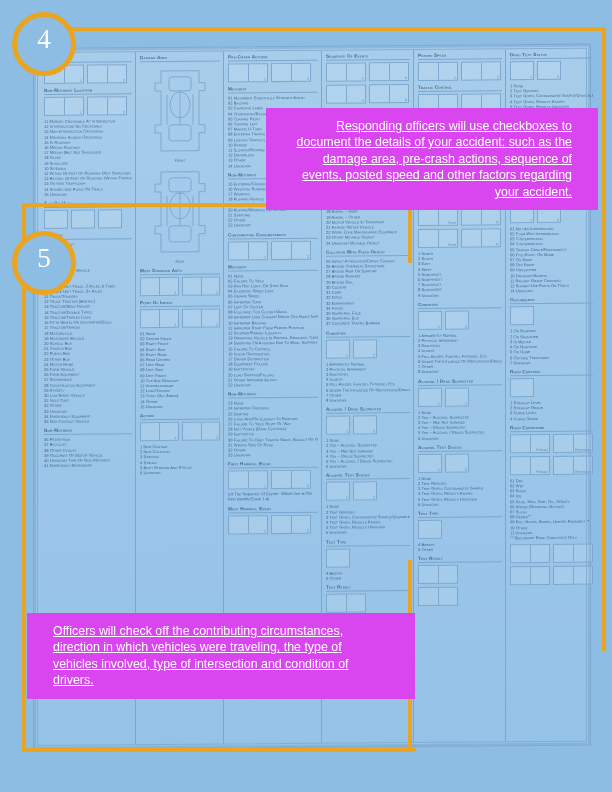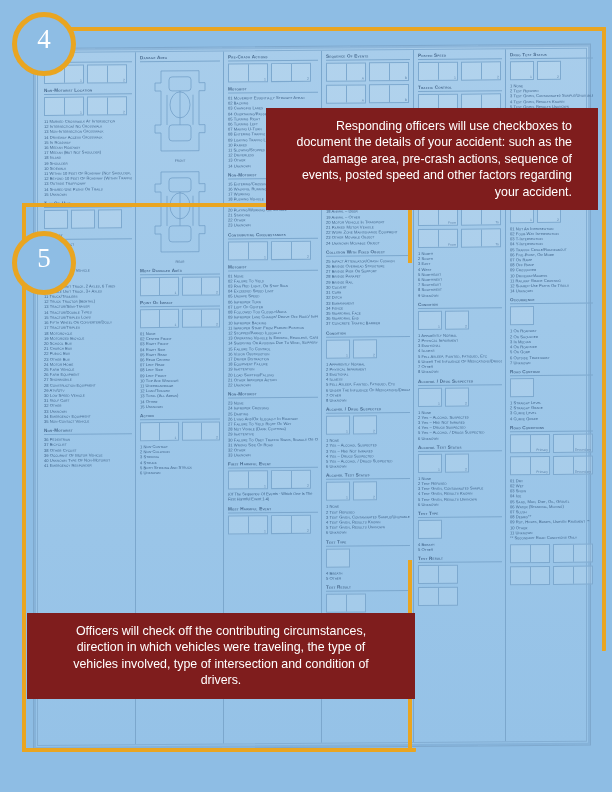--- a/index.html
+++ b/index.html
@@ -67,26 +67,26 @@
     position:absolute;width:54px;height:54px;border-radius:50%;
     border:5px solid #e9a521;background:#8ebde4;
     color:#ffffff;font-size:27px;line-height:44px;text-align:center;
     font-family:"Liberation Serif",serif;
   }
   .b4{left:12px;top:12px;}
   .b5{left:12px;top:231px;}
 
   
   .callout{
-    position:absolute;background:#7f1d1d;color:#ffffff;
+    position:absolute;background:#d946ef;color:#ffffff;
     font-size:12.4px;line-height:16.4px;
-    padding:10px 26px;box-sizing:border-box;
+    padding:10px 26px;box-sizing:border-box;text-decoration:underline;
   }
   .co1{left:266px;top:108px;width:332px;text-align:right;}
-  .co2{left:27px;top:613px;width:388px;text-align:center;}
+  .co2{left:27px;top:613px;width:388px;text-align:left;}
   .co2 p{margin:0;}
   .co2 p + p{margin-top:13px;}
   .co2 b{font-weight:700;}
 </style>
 </head>
 <body>
 
 <div id="stage">
 
   <div class="sheetwrap">

